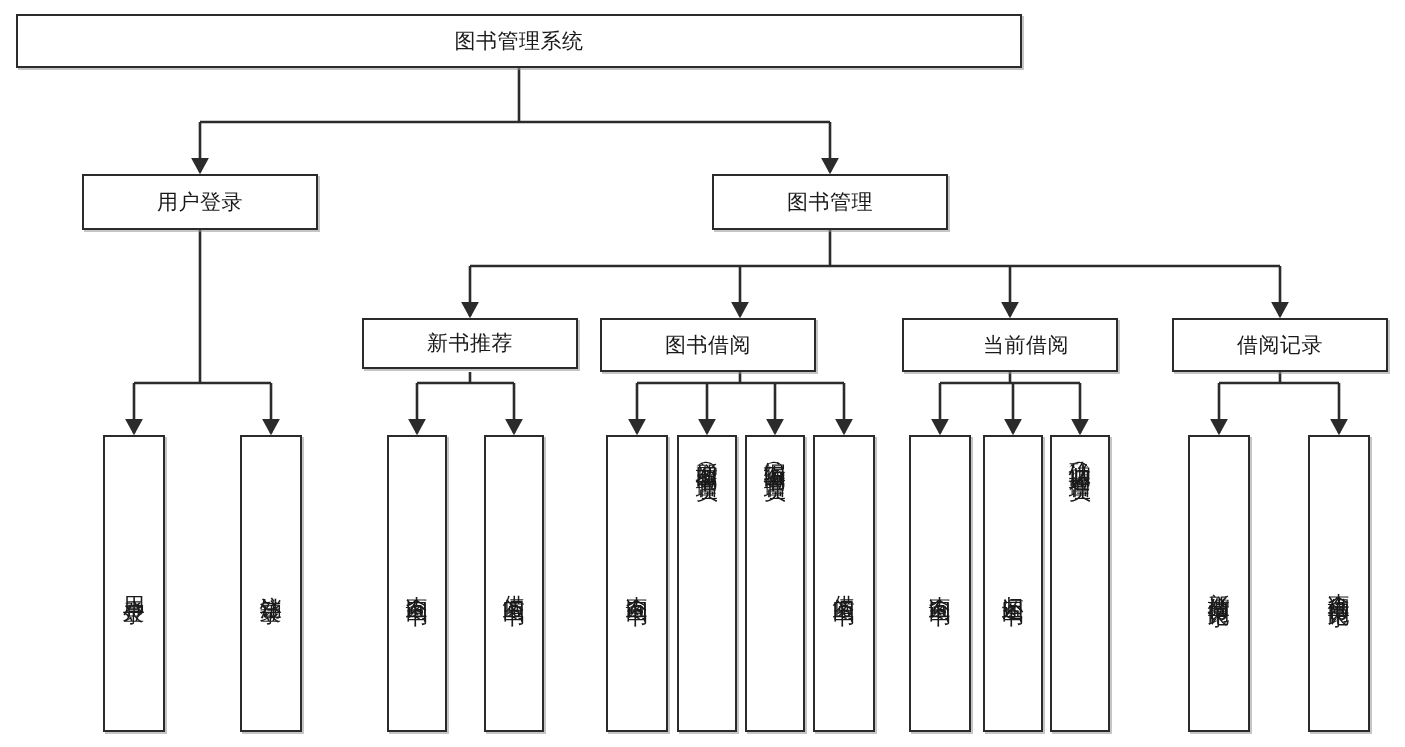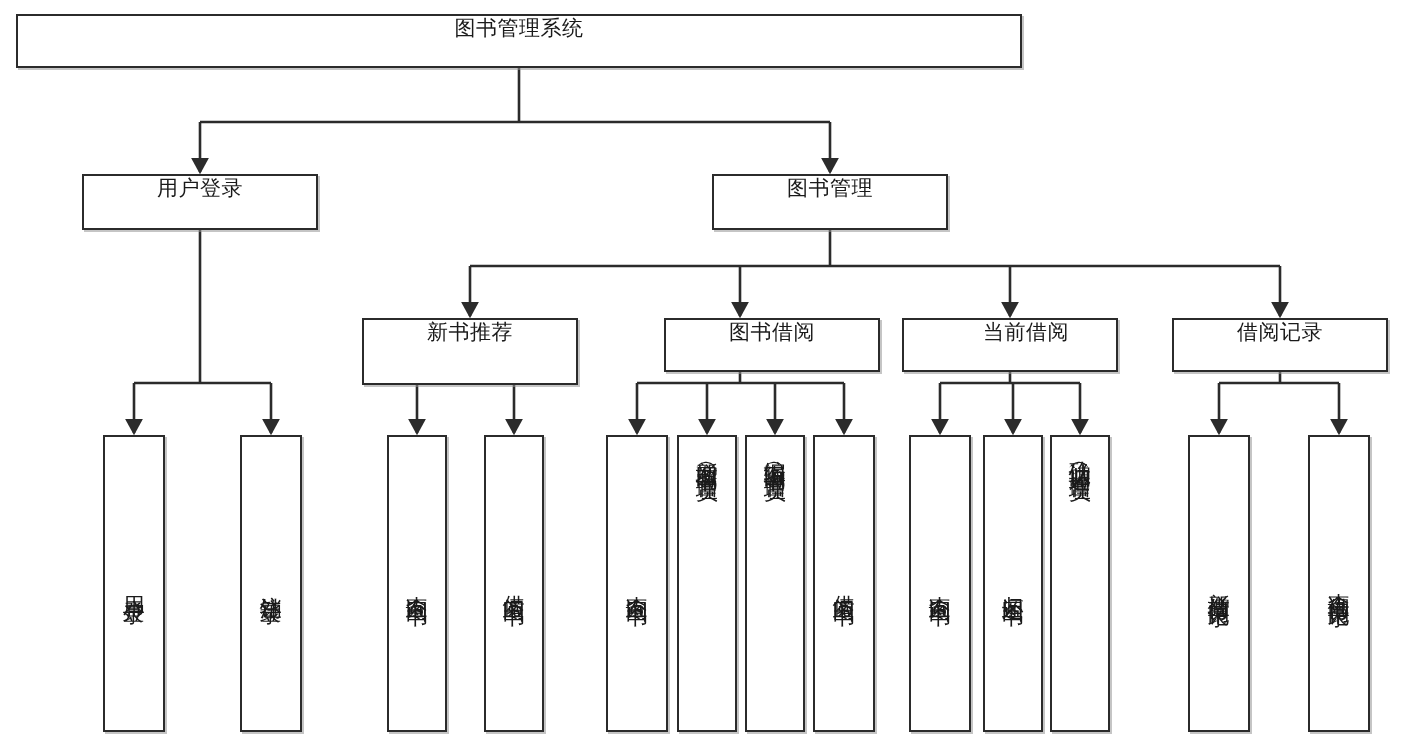--- a/index.html
+++ b/index.html
@@ -26,21 +26,21 @@
     height: 747px;
     pointer-events: none;
   }
   .node {
     position: absolute;
     box-sizing: border-box;
     background: #ffffff;
     border: 2px solid #2b2b2b;
     box-shadow: 2px 2px 0 rgba(150,150,150,0.55);
     display: flex;
-    align-items: flex-start;
+    align-items: center;
     justify-content: center;
     color: #1a1a1a;
   }
   .node .lbl {
     display: block;
     text-align: center;
     line-height: 1.18;
     white-space: nowrap;
   }
   
@@ -128,24 +128,24 @@
   <div id="nodes">
       <div class="node horiz" style="left: 16px; top: 14px; width: 1006px; height: 54px;">
         <span class="lbl">图书管理系统</span>
       </div>
       <div class="node horiz" style="left: 82px; top: 174px; width: 236px; height: 56px;">
         <span class="lbl">用户登录</span>
       </div>
       <div class="node horiz" style="left: 712px; top: 174px; width: 236px; height: 56px;">
         <span class="lbl">图书管理</span>
       </div>
-      <div class="node horiz" style="left: 362px; top: 318px; width: 216px; height: 67px;">
+      <div class="node horiz" style="left: 362px; top: 318px; width: 216px; height: 51px;">
         <span class="lbl">新书推荐</span>
       </div>
-      <div class="node horiz" style="left: 664px; top: 318px; width: 216px; height: 54px;">
+      <div class="node horiz" style="left: 600px; top: 318px; width: 216px; height: 54px;">
         <span class="lbl">图书借阅</span>
       </div>
       <div class="node horiz" style="left: 902px; top: 318px; width: 216px; height: 54px; padding-left: 32px;">
         <span class="lbl">当前借阅</span>
       </div>
       <div class="node horiz" style="left: 1172px; top: 318px; width: 216px; height: 54px; font-family: Liberation Serif, serif;">
         <span class="lbl">借阅记录</span>
       </div>
       <div class="node vert centered" style="left: 103px; top: 435px; width: 62px; height: 297px;">
         <span class="lbl">用户登录</span>

